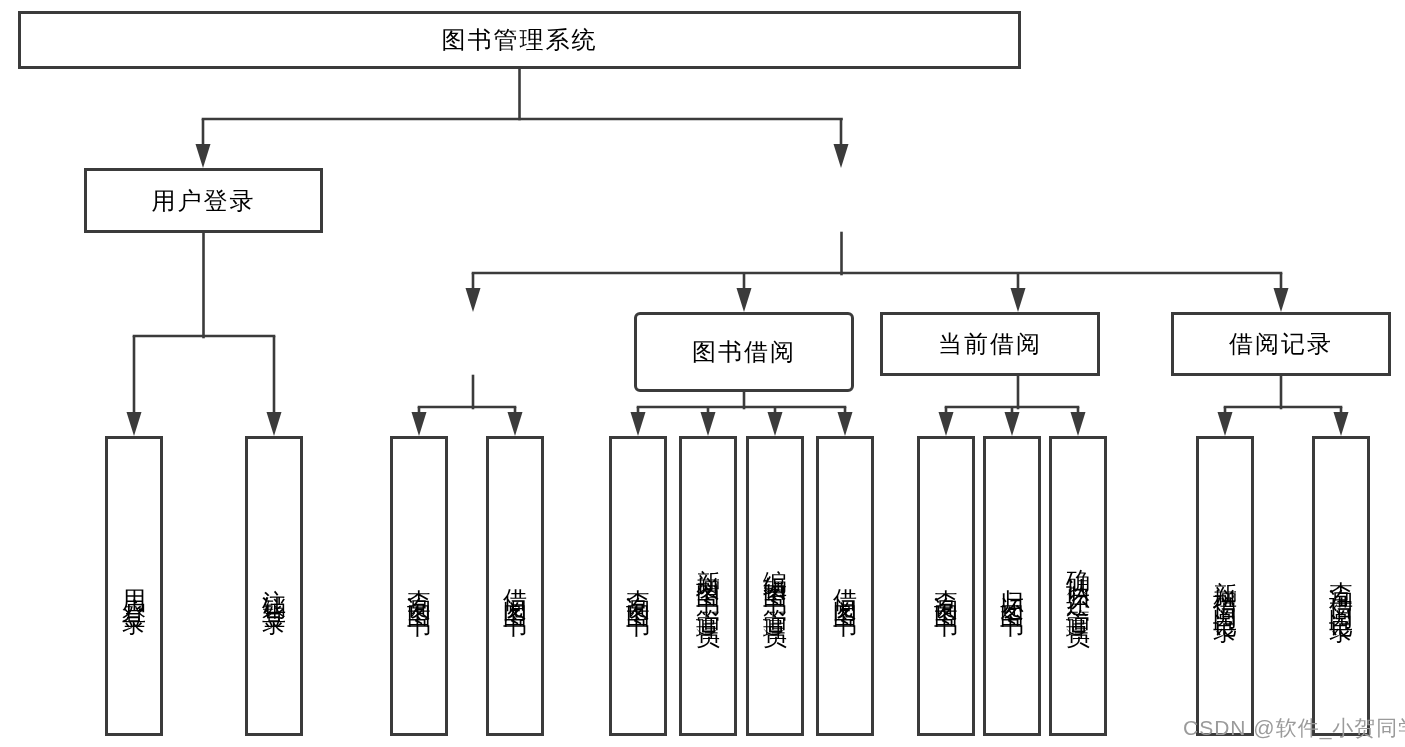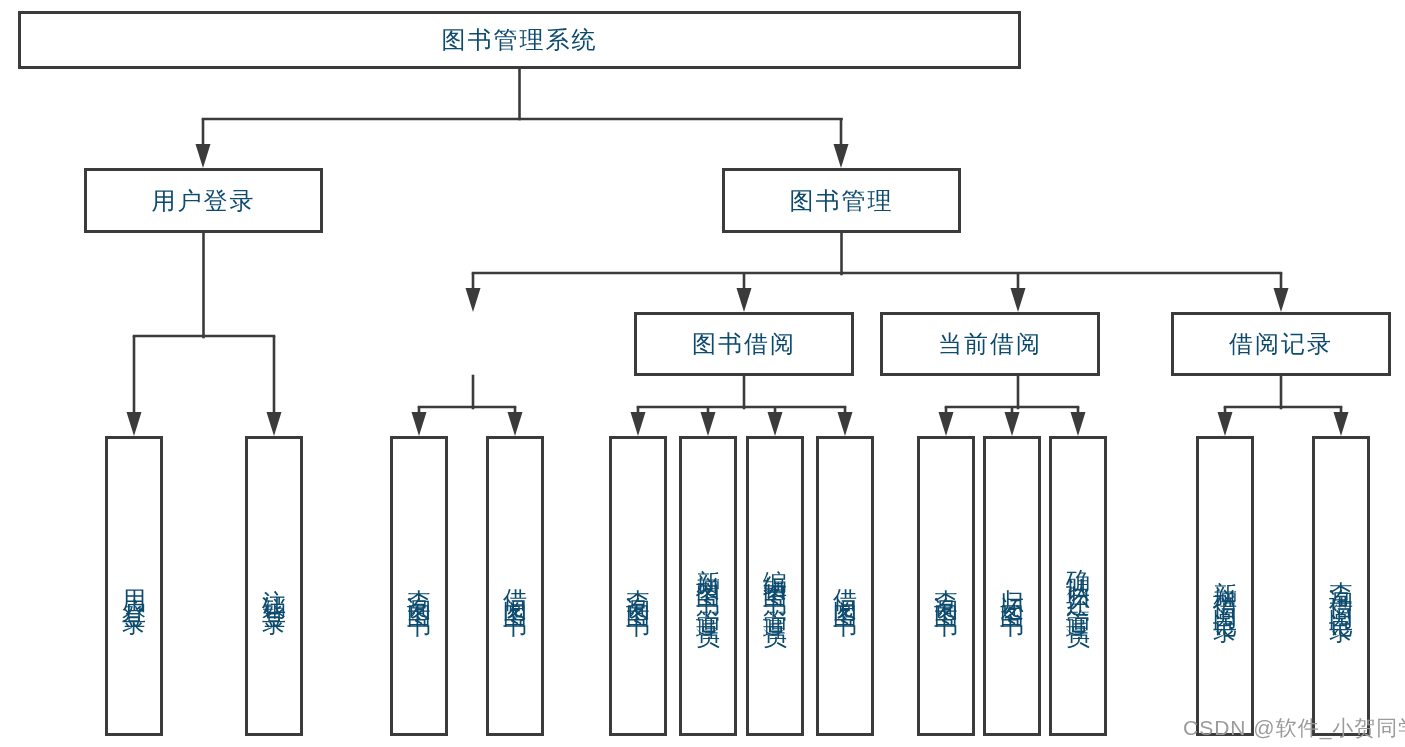--- a/index.html
+++ b/index.html
@@ -10,21 +10,21 @@
     font-family:"Liberation Sans","DejaVu Sans",sans-serif;
     overflow:hidden;
   }
   #connectors{position:absolute;left:0;top:0;width:1405px;height:747px;}
   .box{
     position:absolute;
     box-sizing:border-box;
     background:#ffffff;
     border:3px solid #3b3b3b;
     display:flex;align-items:center;justify-content:center;
-    color:#0c4a6e;
+    color:#000000;
     font-size:24px;
     letter-spacing:2px;
     text-align:center;
     z-index:2;
   }
   .vtext{
     writing-mode:vertical-rl;
     text-orientation:mixed;
     letter-spacing:8px;
     font-size:24px;
@@ -100,25 +100,22 @@
       <polygon points="1341,436 1333.5,412 1348.5,412" fill="#3b3b3b"></polygon>
     </svg>
 
   <div class="box" style="left:18px;top:11px;width:1003px;height:58px;">
     <span>图书管理系统</span>
   </div>
 
   <div class="box" style="left:84px;top:168px;width:239px;height:65px;">
     <span>用户登录</span>
   </div>
-  <div class="box" style="left:722px;top:168px;width:239px;height:65px;">
-    <span>图书管理</span>
-  </div>
 
-  <div class="box" style="left:634px;top:312px;width:220px;height:64px;">
+  <div class="box" style="left:634px;top:312px;width:220px;height:80px;border-radius:6px;">
     <span>图书借阅</span>
   </div>
   <div class="box" style="left:880px;top:312px;width:220px;height:64px;">
     <span>当前借阅</span>
   </div>
   <div class="box" style="left:1171px;top:312px;width:220px;height:64px;">
     <span>借阅记录</span>
   </div>
 
   <div class="box" style="left:105px;top:436px;width:58px;height:300px;">

